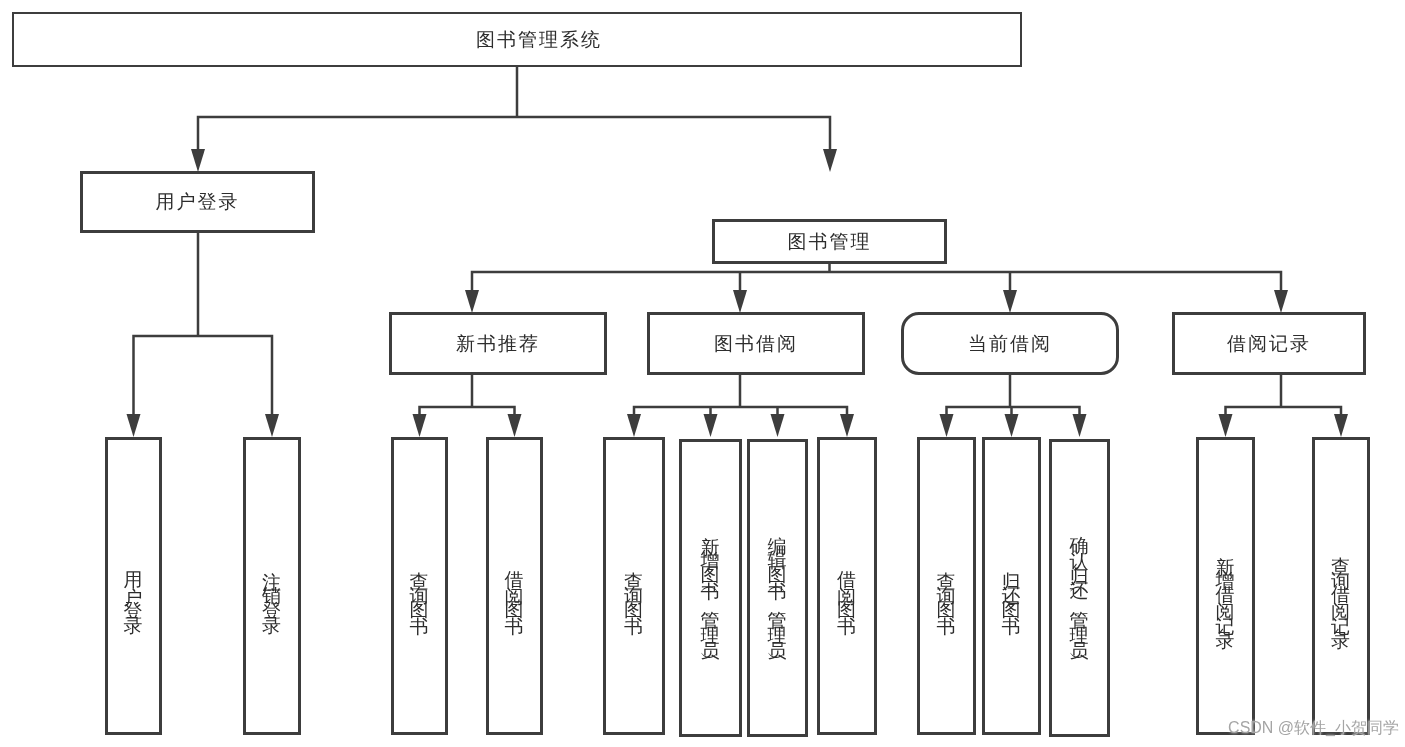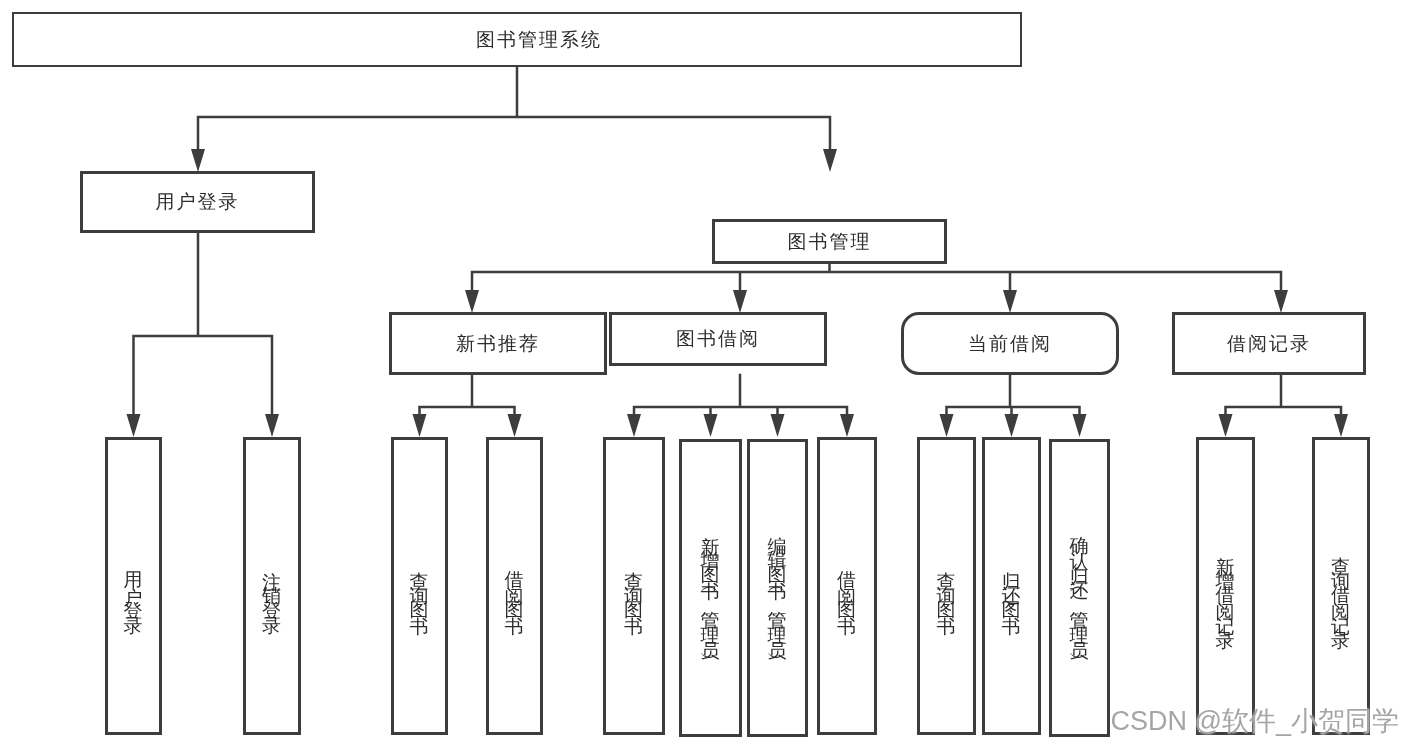--- a/index.html
+++ b/index.html
@@ -35,21 +35,21 @@
     text-orientation:mixed;
     font-size:19px;
     letter-spacing:15px;
     line-height:1;
     color:#2d2d2d;
     white-space:nowrap;
   }
   .watermark{
     position:absolute;
     right:6px;bottom:8px;
-    font-size:27px;
+    font-size:16px;
     color:#a5a5a5;
     text-shadow:0 0 3px #ffffff;
     z-index:5;
     white-space:nowrap;
   }
 </style>
 </head>
 <body>
 
 <div class="stage">
@@ -110,21 +110,21 @@
   <div class="node" style="left:80px;top:171px;width:235px;height:62px;">
     <span class="hlabel">用户登录</span>
   </div>
   <div class="node" style="left:712px;top:171px;width:235px;height:45px;margin-top:48px;">
     <span class="hlabel">图书管理</span>
   </div>
 
   <div class="node" style="left:363px;top:312px;width:218px;height:63px;margin-left:26px;">
     <span class="hlabel">新书推荐</span>
   </div>
-  <div class="node" style="left:609px;top:312px;width:218px;height:54px;">
+  <div class="node" style="left:647px;top:312px;width:218px;height:63px;">
     <span class="hlabel">图书借阅</span>
   </div>
   <div class="node" style="left:901px;top:312px;width:218px;height:63px;border-radius:18px;">
     <span class="hlabel">当前借阅</span>
   </div>
   <div class="node" style="left:1172px;top:312px;width:194px;height:63px;">
     <span class="hlabel">借阅记录</span>
   </div>
 
   <div class="node vleaf" style="left:105px;width:57px;">

